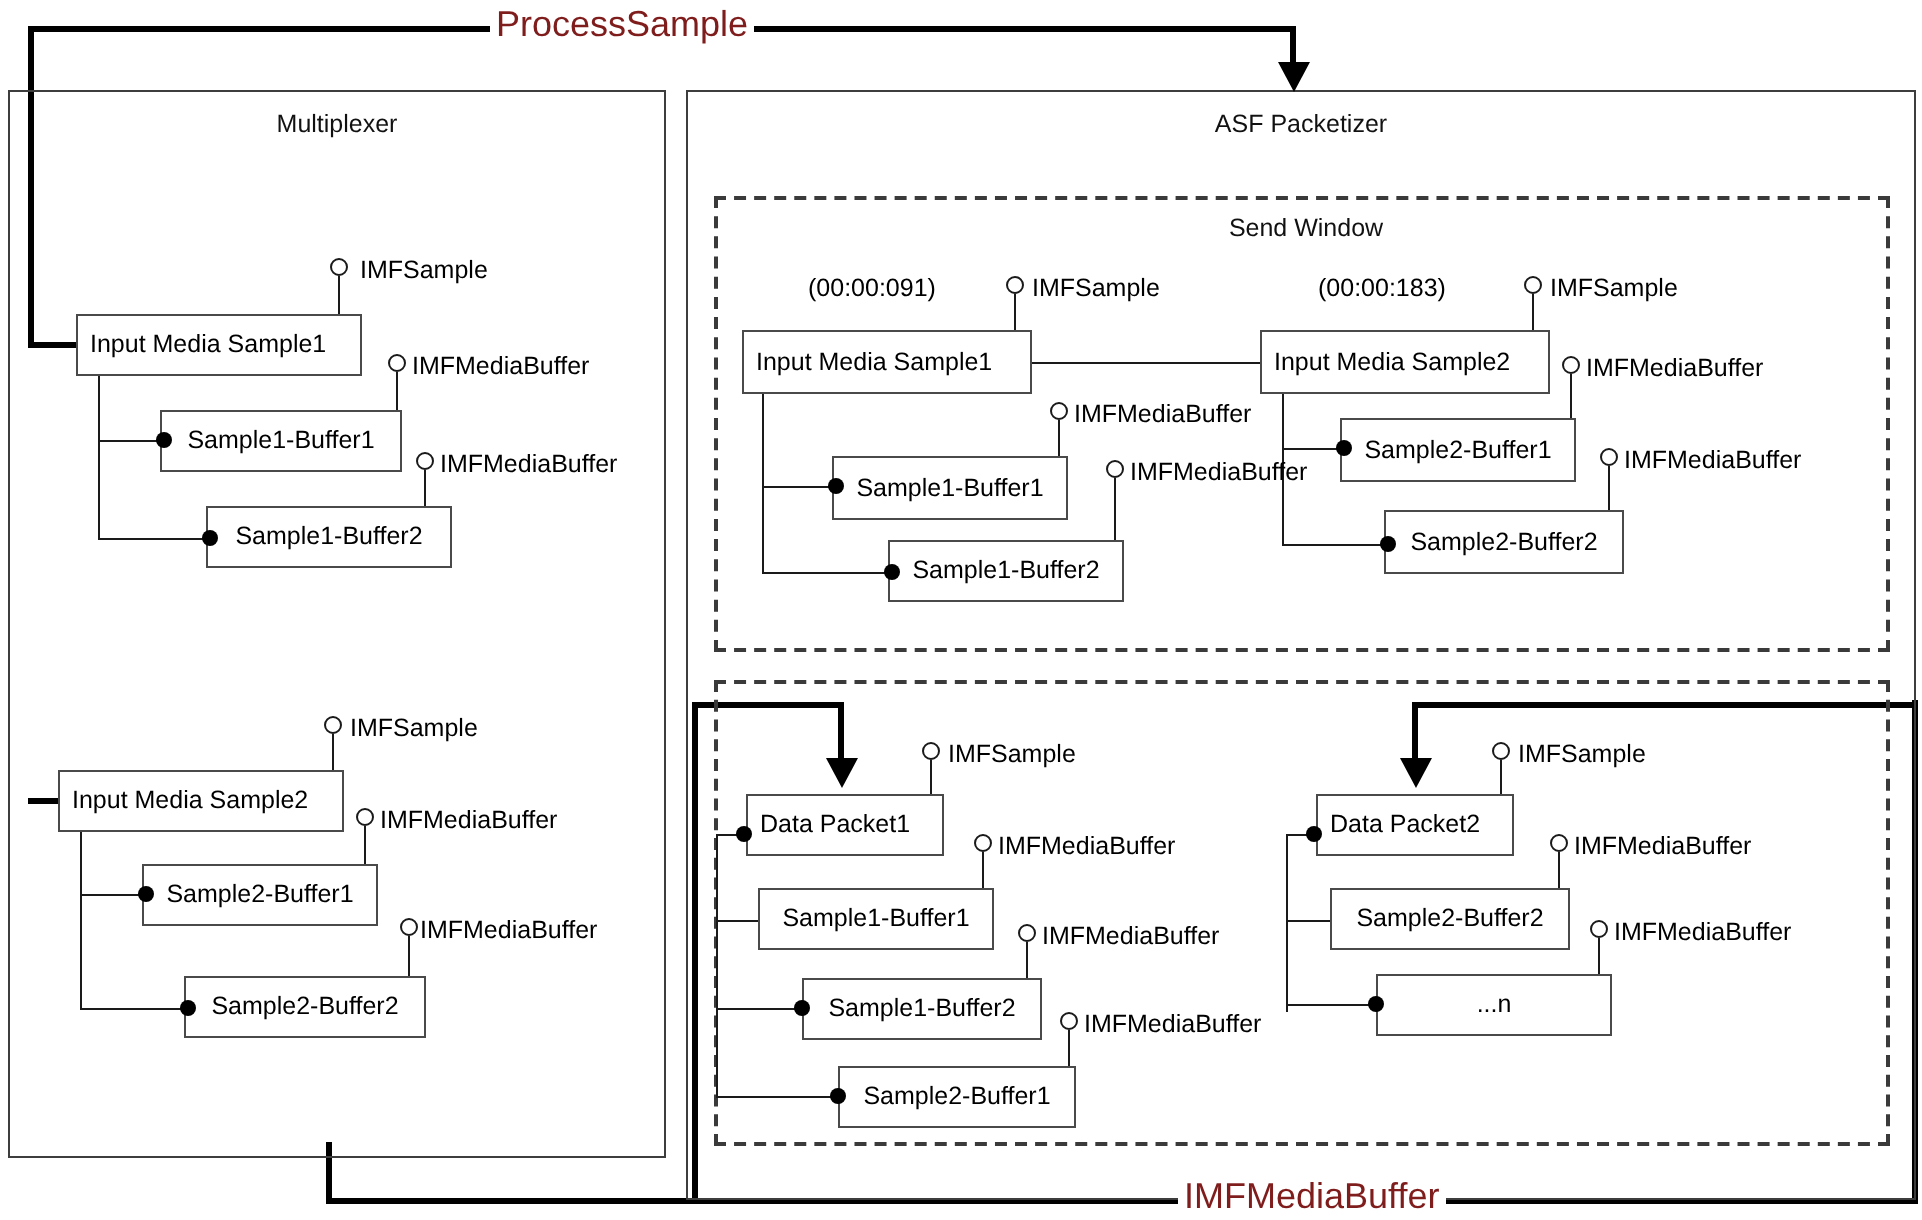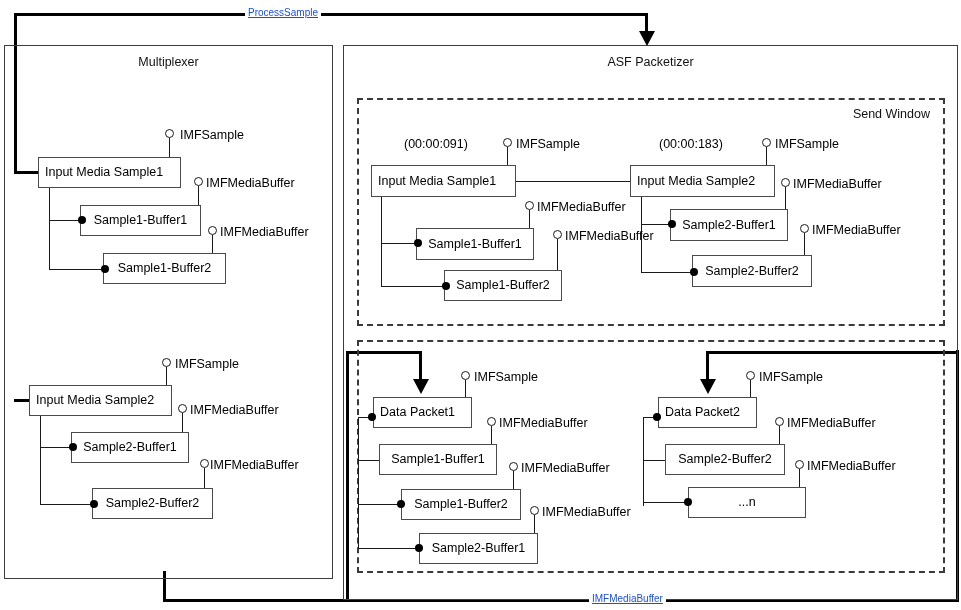--- a/index.html
+++ b/index.html
@@ -91,28 +91,27 @@
     position:absolute;
     font-size:12.5px;
     line-height:13px;
     white-space:nowrap;
     color:#000;
     z-index:6;
   }
   
   .msg{
     position:absolute;
-    font-size:10px;
+    font-size:18px;
     line-height:13px;
     white-space:nowrap;
     background:#ffffff;
     padding:0 3px;
-    color:#1d4ed8;
+    color:#7f1d1d;
     z-index:9;
-    text-decoration:underline;
   }
   
   .arrow-down{
     position:absolute;
     width:0;height:0;
     border-left:8px solid transparent;
     border-right:8px solid transparent;
     border-top:15px solid #000000;
     z-index:8;
   }
@@ -187,21 +186,21 @@
   <div class="ball" style="left:69px;top:443px;"></div>
   <div class="hline" style="left:40px;top:504px;width:56px;"></div>
   <div class="ball" style="left:90px;top:500px;"></div>
 
   <div class="hline thick" style="left:14px;top:399px;width:18px;"></div>
 
   <div class="panel" style="left:343px;top:45px;width:615px;height:555px;"></div>
   <div class="panel-title" style="left:343px;top:55px;width:615px;">ASF Packetizer</div>
 
   <div class="panel-dashed" style="left:357px;top:98px;width:588px;height:228px;"></div>
-  <div class="panel-title" style="left:342px;top:107px;width:588px;text-align:right;">Send Window</div>
+  <div class="panel-title" style="left:359px;top:107px;width:588px;">Send Window</div>
 
   <div class="cap" style="left:404px;top:138px;">(00:00:091)</div>
   <div class="lolli" style="left:503px;top:138px;"></div>
   <div class="vline" style="left:507px;top:147px;height:19px;"></div>
   <div class="lolli-label" style="left:516px;top:138px;">IMFSample</div>
   <div class="obox" style="left:371px;top:165px;width:145px;height:32px;justify-content:flex-start;">Input Media Sample1</div>
 
   <div class="lolli" style="left:525px;top:201px;"></div>
   <div class="vline" style="left:529px;top:210px;height:19px;"></div>
   <div class="lolli-label" style="left:537px;top:201px;">IMFMediaBuffer</div>

